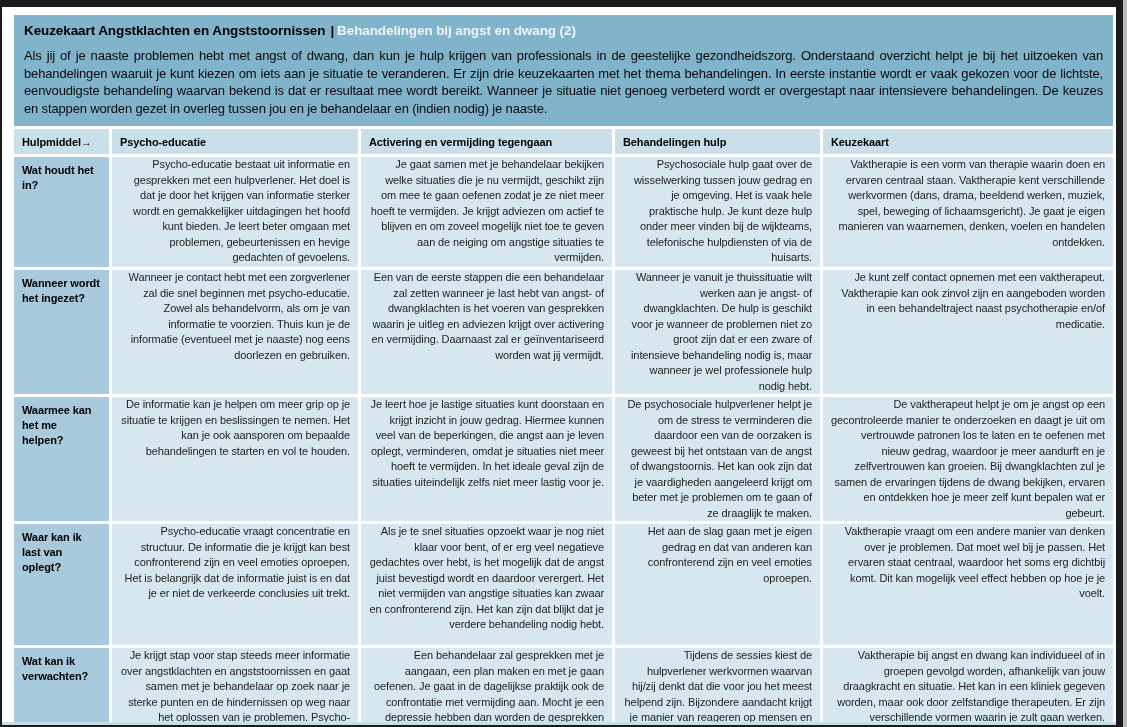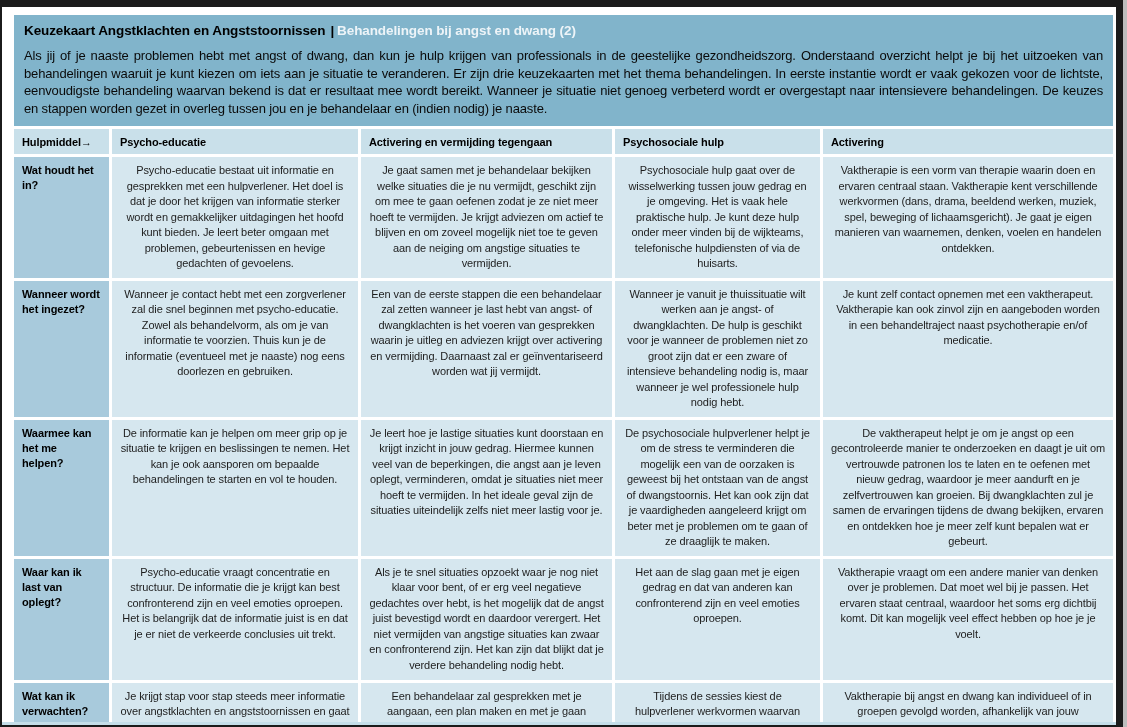--- a/index.html
+++ b/index.html
@@ -34,21 +34,21 @@
   thead th{
     background:var(--header_row);color:#000;font-size:11px;font-weight:bold;
     text-align:left;vertical-align:middle;padding:2px 8px;letter-spacing:-0.1px;
   }
   tbody th{
     background:var(--label_cell);color:#000;font-size:11px;font-weight:bold;
     text-align:left;vertical-align:top;padding:6px 8px;line-height:15px;letter-spacing:-0.1px;
   }
   tbody td{
     background:var(--body_cell);color:#1d1d1d;font-size:11px;
-    text-align:center;vertical-align:top;padding:6px 8px;line-height:15.5px;letter-spacing:-0.1px;
+    text-align:right;vertical-align:top;padding:0 8px;line-height:15.5px;letter-spacing:-0.1px;
   }
   tr.r0{height:110px;} tr.r1{height:110px;border-radius:26px;} tr.r2{height:123px;} tr.r3{height:121px;} tr.r4{height:121px;}
   .next-page-strip{position:absolute;left:0;bottom:0;width:100%;height:3px;background:var(--page_strip);}
 </style>
 </head>
 <body>
 
 <div class="right-gray"></div>
 
 <div class="page">
@@ -66,22 +66,22 @@
         <col class="c1">
         <col class="c2">
         <col class="c3">
         <col class="c4">
     </colgroup>
     <thead>
       <tr>
         <th>Hulpmiddel→</th>
         <th>Psycho-educatie</th>
         <th>Activering en vermijding tegengaan</th>
-        <th>Psychosociale hulp</th>
-        <th>Activering</th>
+        <th>Behandelingen hulp</th>
+        <th>Keuzekaart</th>
       </tr>
     </thead>
     <tbody>
       <tr class="r0">
         <th>Wat houdt het in?</th>
         <td>Psycho-educatie bestaat uit informatie en gesprekken met een hulpverlener. Het doel is dat je door het krijgen van informatie sterker wordt en gemakkelijker uitdagingen het hoofd kunt bieden. Je leert beter omgaan met problemen, gebeurtenissen en hevige gedachten of gevoelens.</td>
         <td>Je gaat samen met je behandelaar bekijken welke situaties die je nu vermijdt, geschikt zijn om mee te gaan oefenen zodat je ze niet meer hoeft te vermijden. Je krijgt adviezen om actief te blijven en om zoveel mogelijk niet toe te geven aan de neiging om angstige situaties te vermijden.</td>
         <td>Psychosociale hulp gaat over de wisselwerking tussen jouw gedrag en je omgeving. Het is vaak hele praktische hulp. Je kunt deze hulp onder meer vinden bij de wijkteams, telefonische hulpdiensten of via de huisarts.</td>
         <td>Vaktherapie is een vorm van therapie waarin doen en ervaren centraal staan. Vaktherapie kent verschillende werkvormen (dans, drama, beeldend werken, muziek, spel, beweging of lichaamsgericht). Je gaat je eigen manieren van waarnemen, denken, voelen en handelen ontdekken.</td>
       </tr>
@@ -89,21 +89,21 @@
         <th>Wanneer wordt het ingezet?</th>
         <td>Wanneer je contact hebt met een zorgverlener zal die snel beginnen met psycho-educatie. Zowel als behandelvorm, als om je van informatie te voorzien. Thuis kun je de informatie (eventueel met je naaste) nog eens doorlezen en gebruiken.</td>
         <td>Een van de eerste stappen die een behandelaar zal zetten wanneer je last hebt van angst- of dwangklachten is het voeren van gesprekken waarin je uitleg en adviezen krijgt over activering en vermijding. Daarnaast zal er geïnventariseerd worden wat jij vermijdt.</td>
         <td>Wanneer je vanuit je thuissituatie wilt werken aan je angst- of dwangklachten. De hulp is geschikt voor je wanneer de problemen niet zo groot zijn dat er een zware of intensieve behandeling nodig is, maar wanneer je wel professionele hulp nodig hebt.</td>
         <td>Je kunt zelf contact opnemen met een vaktherapeut. Vaktherapie kan ook zinvol zijn en aangeboden worden in een behandeltraject naast psychotherapie en/of medicatie.</td>
       </tr>
       <tr class="r2">
         <th>Waarmee kan het me helpen?</th>
         <td>De informatie kan je helpen om meer grip op je situatie te krijgen en beslissingen te nemen. Het kan je ook aansporen om bepaalde behandelingen te starten en vol te houden.</td>
         <td>Je leert hoe je lastige situaties kunt doorstaan en krijgt inzicht in jouw gedrag. Hiermee kunnen veel van de beperkingen, die angst aan je leven oplegt, verminderen, omdat je situaties niet meer hoeft te vermijden. In het ideale geval zijn de situaties uiteindelijk zelfs niet meer lastig voor je.</td>
-        <td>De psychosociale hulpverlener helpt je om de stress te verminderen die mogelijk een van de oorzaken is geweest bij het ontstaan van de angst of dwangstoornis. Het kan ook zijn dat je vaardigheden aangeleerd krijgt om beter met je problemen om te gaan of ze draaglijk te maken.</td>
+        <td>De psychosociale hulpverlener helpt je om de stress te verminderen die daardoor een van de oorzaken is geweest bij het ontstaan van de angst of dwangstoornis. Het kan ook zijn dat je vaardigheden aangeleerd krijgt om beter met je problemen om te gaan of ze draaglijk te maken.</td>
         <td>De vaktherapeut helpt je om je angst op een gecontroleerde manier te onderzoeken en daagt je uit om vertrouwde patronen los te laten en te oefenen met nieuw gedrag, waardoor je meer aandurft en je zelfvertrouwen kan groeien. Bij dwangklachten zul je samen de ervaringen tijdens de dwang bekijken, ervaren en ontdekken hoe je meer zelf kunt bepalen wat er gebeurt.</td>
       </tr>
       <tr class="r3">
         <th>Waar kan ik last van oplegt?</th>
         <td>Psycho-educatie vraagt concentratie en structuur. De informatie die je krijgt kan best confronterend zijn en veel emoties oproepen. Het is belangrijk dat de informatie juist is en dat je er niet de verkeerde conclusies uit trekt.</td>
         <td>Als je te snel situaties opzoekt waar je nog niet klaar voor bent, of er erg veel negatieve gedachtes over hebt, is het mogelijk dat de angst juist bevestigd wordt en daardoor verergert. Het niet vermijden van angstige situaties kan zwaar en confronterend zijn. Het kan zijn dat blijkt dat je verdere behandeling nodig hebt.</td>
         <td>Het aan de slag gaan met je eigen gedrag en dat van anderen kan confronterend zijn en veel emoties oproepen.</td>
         <td>Vaktherapie vraagt om een andere manier van denken over je problemen. Dat moet wel bij je passen. Het ervaren staat centraal, waardoor het soms erg dichtbij komt. Dit kan mogelijk veel effect hebben op hoe je je voelt.</td>
       </tr>
       <tr class="r4">

